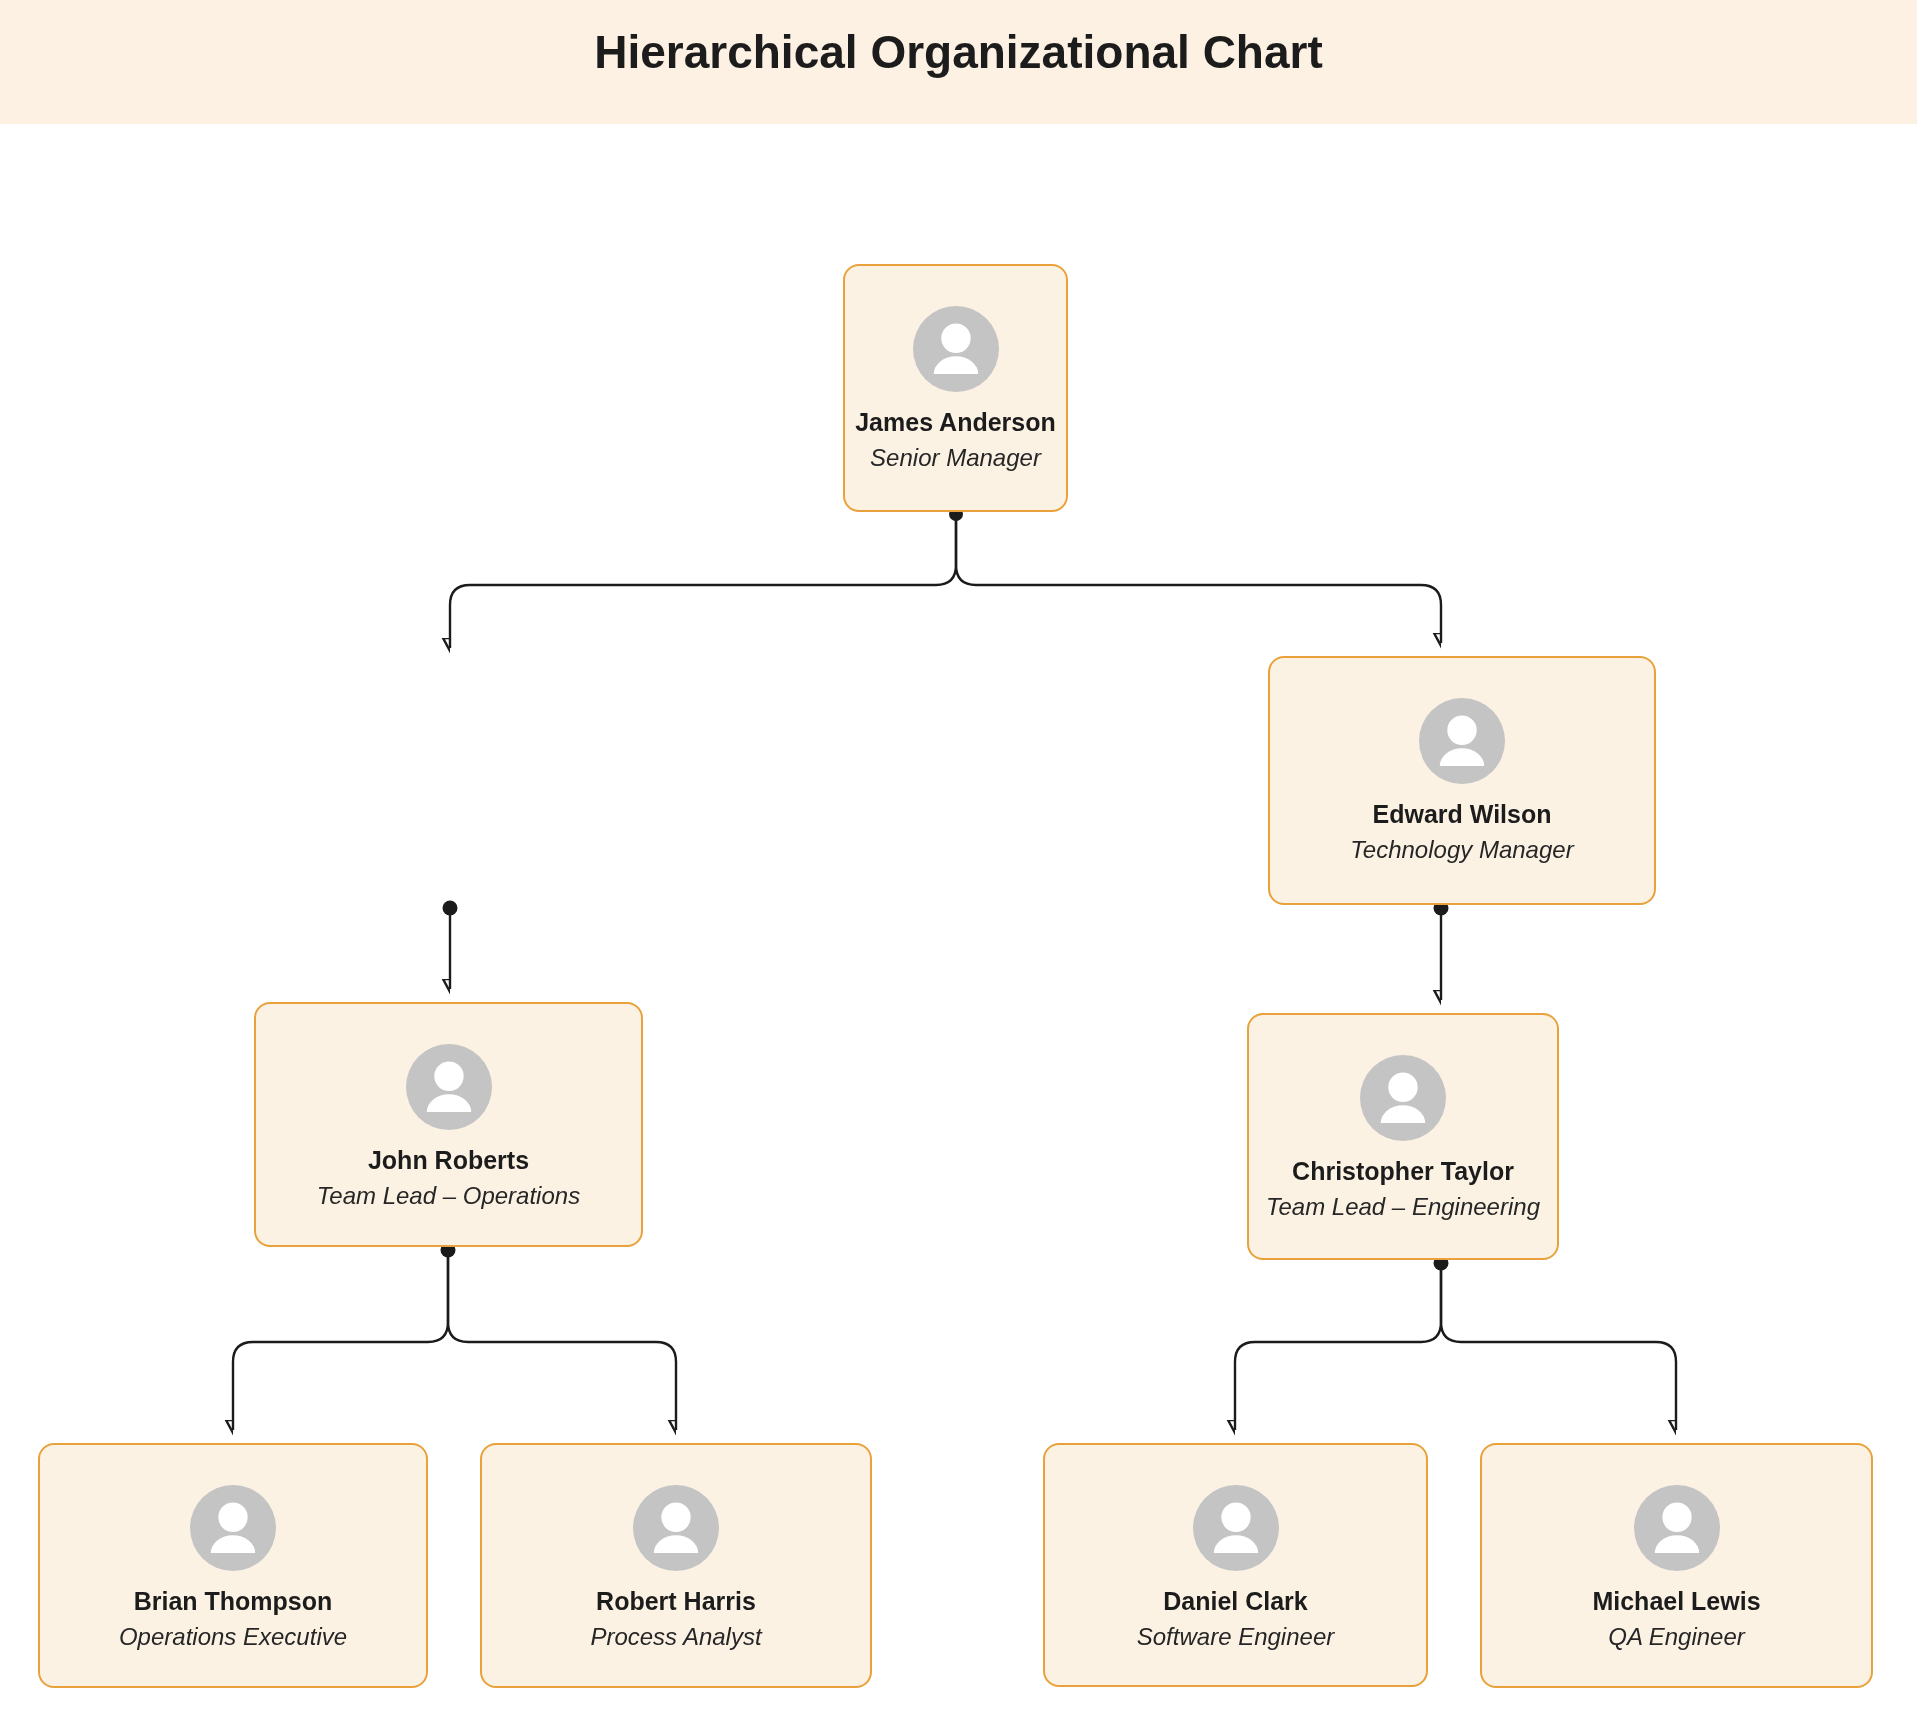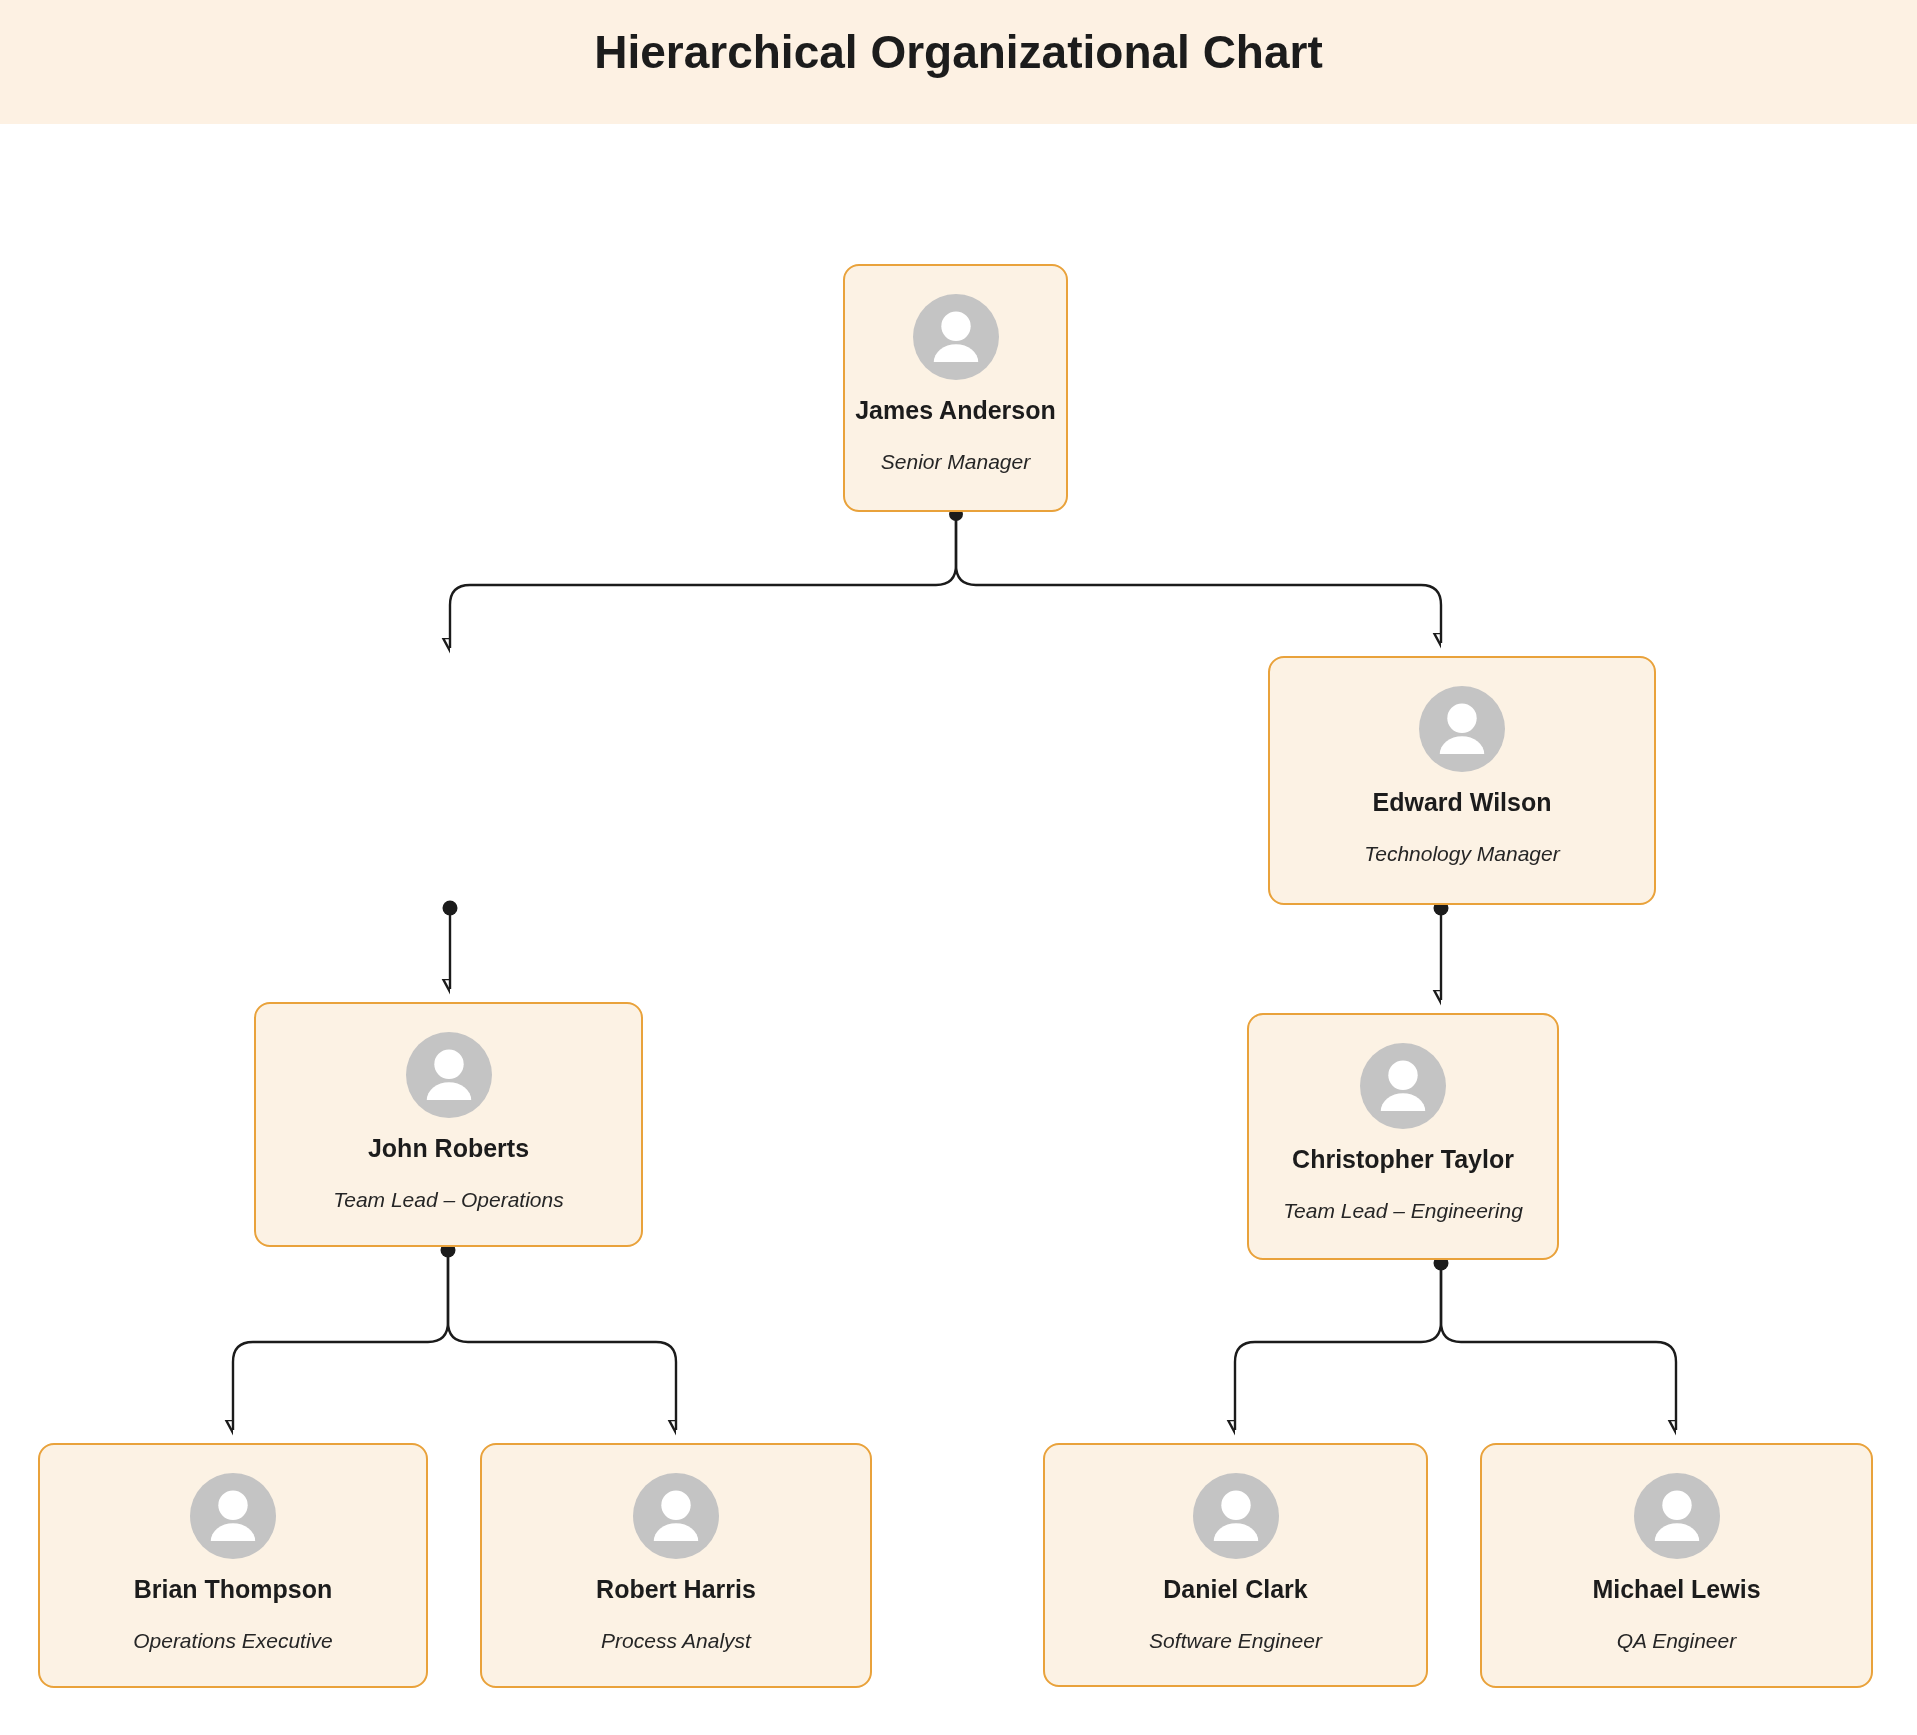--- a/index.html
+++ b/index.html
@@ -33,29 +33,29 @@
   }
   .edges{position:absolute;left:0;top:0;width:1917px;height:1735px;pointer-events:none;}
   .edges path{fill:none;stroke:var(--connector);stroke-width:2.4px;}
   .edges circle{fill:var(--connector);}
   .node{
     position:absolute;
     background:var(--node_fill);
     border:2.5px solid var(--node_border);
     border-radius:16px;
     display:flex;flex-direction:column;align-items:center;
-    padding-top:28px;
+    padding-top:40px;
   }
   .avatar{width:86px;height:86px;display:block;flex:0 0 auto;}
   .node .name{
     margin-top:14px;font-size:25px;font-weight:700;line-height:32px;
     color:var(--name_text);white-space:nowrap;text-align:center;
   }
   .node .role{
-    margin-top:21px;font-size:21px;font-style:italic;line-height:30px;
+    margin-top:5px;font-size:24px;font-style:italic;line-height:30px;
     color:var(--role_text);white-space:nowrap;text-align:center;
   }
 </style>
 </head>
 <body>
 
 <div class="stage">
 
   <div class="header">
     <h1>Hierarchical Organizational Chart</h1>

